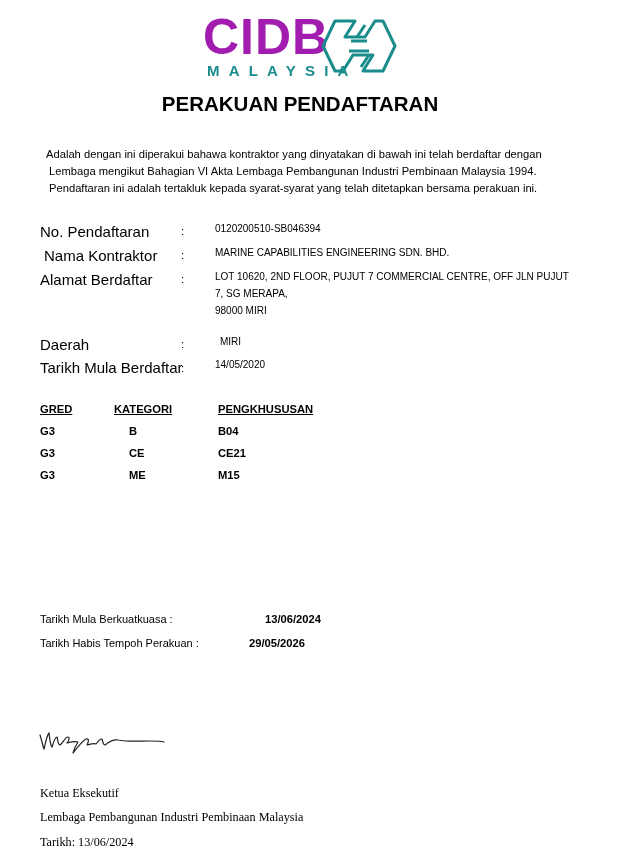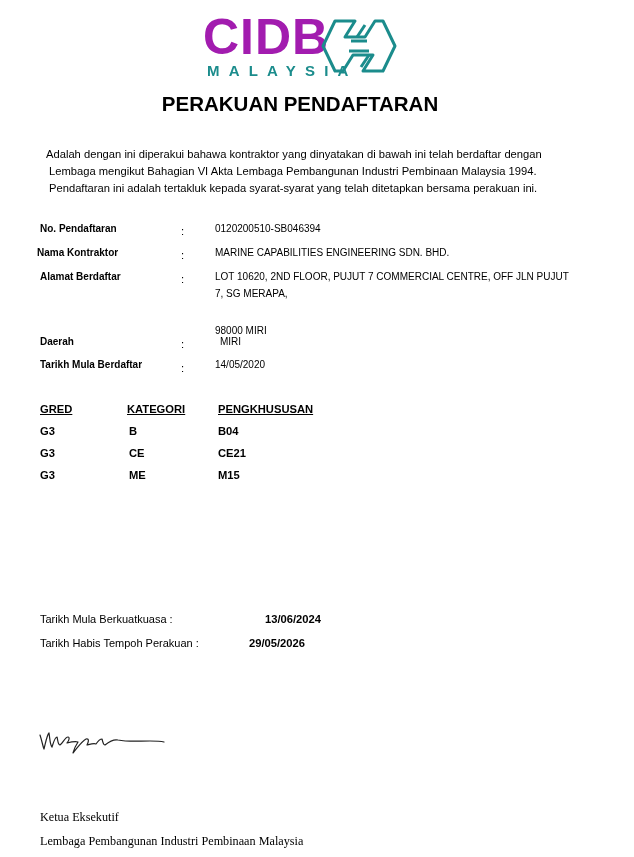--- a/index.html
+++ b/index.html
@@ -6,28 +6,28 @@
     body { width: 634px; height: 857px; position: relative; overflow: hidden;
            font-family: "Liberation Sans", sans-serif; color: #000; }
     .abs { position: absolute; }
     .logo-text { left: 203px; top: 12px; font-family: "Liberation Sans", sans-serif; font-weight: bold;
                  font-size: 50px; letter-spacing: 1px; color: #a21caf; line-height: 50px; }
     .logo-sub { left: 207px; top: 62px; font-weight: bold; font-size: 15px; letter-spacing: 9.2px; color: #1b8c8c; }
     .logo-mark { left: 321px; top: 17px; }
     .title { left: 0; width: 600px; top: 92px; text-align: center; font-weight: bold; font-size: 20.5px; }
     .intro { font-size: 11.2px; line-height: 17.5px; }
     .intro div { position: absolute; white-space: nowrap; }
-    .lbl { font-weight: bold; font-size: 10px; white-space: nowrap; }
+    .lbl { font-weight: normal; font-size: 15px; white-space: nowrap; }
     .colon { font-size: 11.2px; }
     .val { font-size: 10px; white-space: nowrap; }
     .th { font-weight: bold; font-size: 11.2px; text-decoration: underline; }
     .td { font-weight: bold; font-size: 11.2px; }
     .foot-lbl { font-size: 11px; white-space: nowrap; }
     .foot-val { font-size: 11.2px; font-weight: bold; }
-    .serif { font-family: "Liberation Serif", serif; font-size: 12.2px; white-space: nowrap; margin-top: 24px; }
+    .serif { font-family: "Liberation Serif", serif; font-size: 12.2px; white-space: nowrap; }
   </style>
 </head>
 <body>
 
 <div class="abs logo-text">CIDB</div>
 <div class="abs logo-sub">MALAYSIA</div>
 <div class="abs logo-mark">
   <svg width="76" height="58" viewBox="0 0 76 58" fill="none" stroke="#1b8c8c" stroke-width="3" stroke-linejoin="round">
     <path d="M14 4 L34 4 L24 20 L44 20 L54 4 L62 4 L74 29 L62 54 L42 54 L52 38 L32 38 L22 54 L14 54 L2 29 Z"></path>
     <path d="M30 24 L46 24"></path>
@@ -42,41 +42,41 @@
 <div class="abs intro" style="left:0;top:0;">
   <div style="left:46px;top:146px;">Adalah dengan ini diperakui bahawa kontraktor yang dinyatakan di bawah ini telah berdaftar dengan</div>
   <div style="left:49px;top:163px;">Lembaga mengikut Bahagian VI Akta Lembaga Pembangunan Industri Pembinaan Malaysia 1994.</div>
   <div style="left:49px;top:180px;">Pendaftaran ini adalah tertakluk kepada syarat-syarat yang telah ditetapkan bersama perakuan ini.</div>
 </div>
 
 <div class="abs lbl" style="left:40px;top:223px;">No. Pendaftaran</div>
 <div class="abs colon" style="left:181px;top:225px;">:</div>
 <div class="abs val" style="left:215px;top:223px;">0120200510-SB046394</div>
 
-<div class="abs lbl" style="left:37px;top:247px;">Nama Kontraktor</div>
+<div class="abs lbl" style="left:44px;top:247px;">Nama Kontraktor</div>
 <div class="abs colon" style="left:181px;top:249px;">:</div>
 <div class="abs val" style="left:215px;top:247px;">MARINE CAPABILITIES ENGINEERING  SDN. BHD.</div>
 
 <div class="abs lbl" style="left:40px;top:271px;">Alamat Berdaftar</div>
 <div class="abs colon" style="left:181px;top:273px;">:</div>
 <div class="abs val" style="left:215px;top:271px;">LOT 10620, 2ND FLOOR, PUJUT 7 COMMERCIAL CENTRE, OFF JLN PUJUT</div>
 <div class="abs val" style="left:215px;top:288px;">7, SG MERAPA,</div>
-<div class="abs val" style="left:215px;top:305px;margin-top:20px;">98000 MIRI</div>
+<div class="abs val" style="left:215px;top:305px;">98000 MIRI</div>
 
 <div class="abs lbl" style="left:40px;top:336px;">Daerah</div>
 <div class="abs colon" style="left:181px;top:338px;">:</div>
 <div class="abs val" style="left:220px;top:336px;">MIRI</div>
 
 <div class="abs lbl" style="left:40px;top:359px;">Tarikh Mula Berdaftar</div>
 <div class="abs colon" style="left:181px;top:362px;">:</div>
 <div class="abs val" style="left:215px;top:359px;">14/05/2020</div>
 
 <div>
   <div class="abs th" style="left:40px;top:403px;">GRED</div>
-  <div class="abs th" style="left:127px;top:403px;">KATEGORI</div>
+  <div class="abs th" style="left:114px;top:403px;">KATEGORI</div>
   <div class="abs th" style="left:218px;top:403px;">PENGKHUSUSAN</div>
 
   <div class="abs td" style="left:40px;top:425px;">G3</div>
   <div class="abs td" style="left:129px;top:425px;">B</div>
   <div class="abs td" style="left:218px;top:425px;">B04</div>
 
   <div class="abs td" style="left:40px;top:447px;">G3</div>
   <div class="abs td" style="left:129px;top:447px;">CE</div>
   <div class="abs td" style="left:218px;top:447px;">CE21</div>
 

